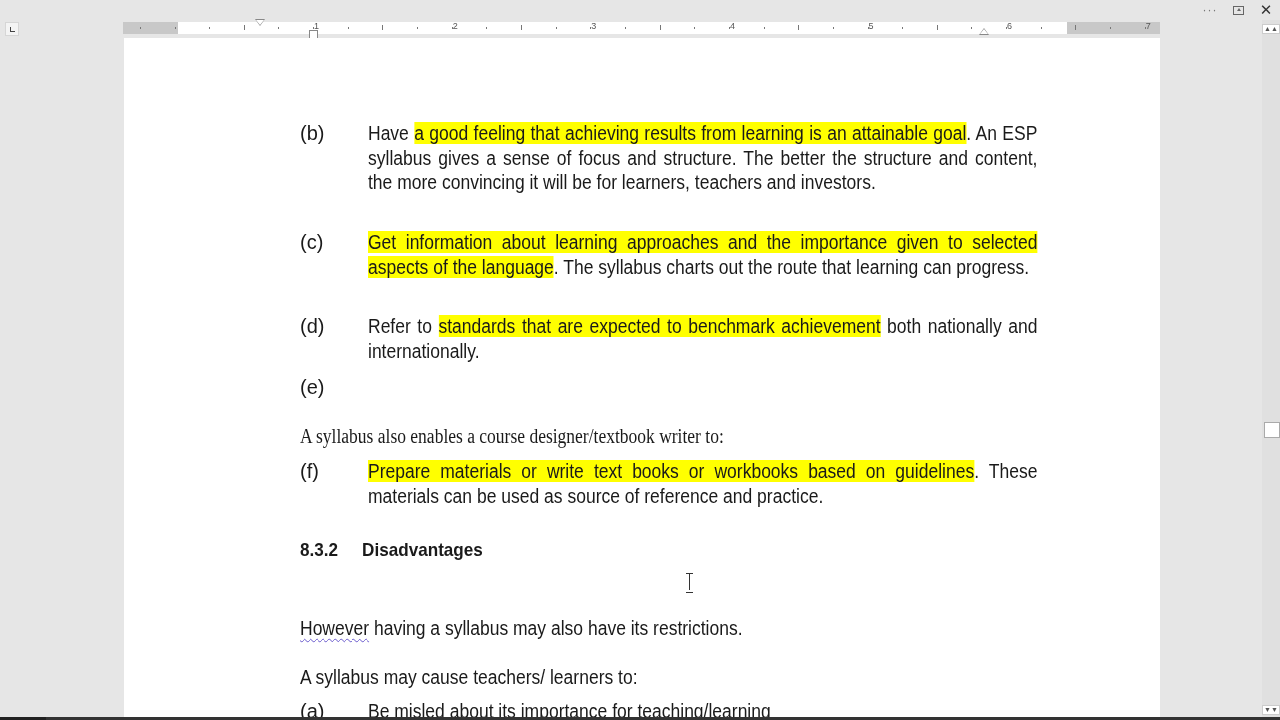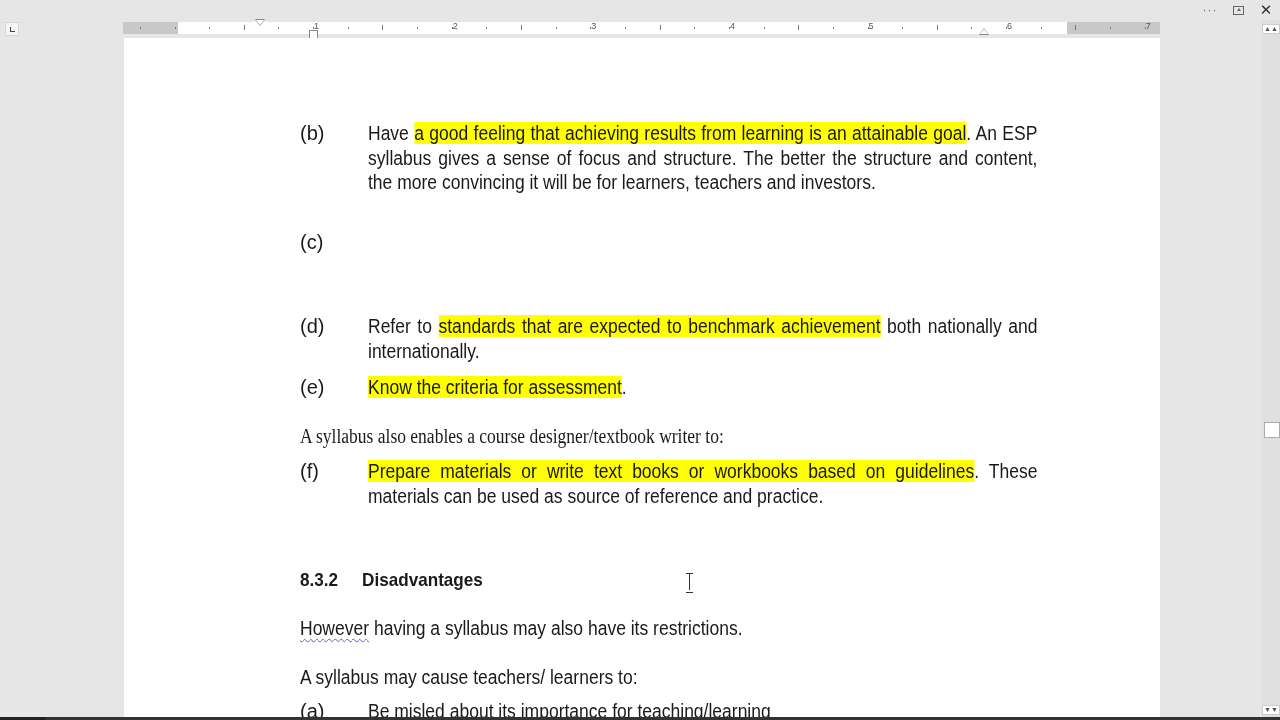--- a/index.html
+++ b/index.html
@@ -127,54 +127,54 @@
       <span class="lbl">(b)</span>
       <div class="body">
         <div class="scaled" style="transform:scaleX(0.875); width:765px; white-space:normal; text-align:justify; text-align-last:left;">
           <span>Have </span><span class="hl">a good feeling that achieving results from learning is an attainable goal</span><span>. An ESP syllabus gives a sense of focus and structure. The better the structure and content, the more convincing it will be for learners, teachers and investors.</span>
         </div>
       </div>
     </div>
 
     <div class="item" style="top:192px; height:76px;">
       <span class="lbl">(c)</span>
+      <div class="body">
+        <div class="scaled" style="transform:scaleX(0.875); width:765px; white-space:normal; text-align:justify; text-align-last:left;">
+          <span class="hl">Get information about learning approaches and the importance given to selected aspects of the language</span><span>. The syllabus charts out the route that learning can progress.</span>
+        </div>
+      </div>
     </div>
 
     <div class="item" style="top:276px; height:52px;">
       <span class="lbl">(d)</span>
       <div class="body">
         <div class="scaled" style="transform:scaleX(0.875); width:765px; white-space:normal; text-align:justify; text-align-last:left;">
           <span>Refer to </span><span class="hl">standards that are expected to benchmark achievement</span><span> both nationally and internationally.</span>
         </div>
       </div>
     </div>
 
     <div class="item" style="top:337px; height:26px;">
       <span class="lbl">(e)</span>
-      <div class="body">
-        <div class="scaled" style="transform:scaleX(0.875); width:765px; white-space:normal;">
-          <span class="hl">Know the criteria for assessment</span><span>.</span>
-        </div>
-      </div>
     </div>
 
     <div class="para" style="top:386px;font-family:Liberation Serif, serif;">
       <span class="scaled" style="transform:scaleX(0.875);">A syllabus also enables a course designer/textbook writer to:</span>
     </div>
 
     <div class="item" style="top:421px; height:76px;">
       <span class="lbl">(f)</span>
       <div class="body">
         <div class="scaled" style="transform:scaleX(0.875); width:765px; white-space:normal; text-align:justify; text-align-last:left;">
           <span class="hl">Prepare materials or write text books or workbooks based on guidelines</span><span>. These materials can be used as source of reference and practice.</span>
         </div>
       </div>
     </div>
 
-    <div class="heading" style="top:530px;">
+    <div class="heading" style="top:500px;">
       <span class="scaled" style="transform:scaleX(0.9);"><span class="num">8.3.2</span><span>Disadvantages</span></span>
     </div>
 
     <div class="para" style="top:578px;">
       <span class="scaled" style="transform:scaleX(0.875);"><span class="sq-blue">However</span><span> having a syllabus may also have its restrictions.</span></span>
     </div>
 
     <div class="para" style="top:627px;">
       <span class="scaled" style="transform:scaleX(0.875);">A syllabus may cause teachers/ learners to:</span>
     </div>

